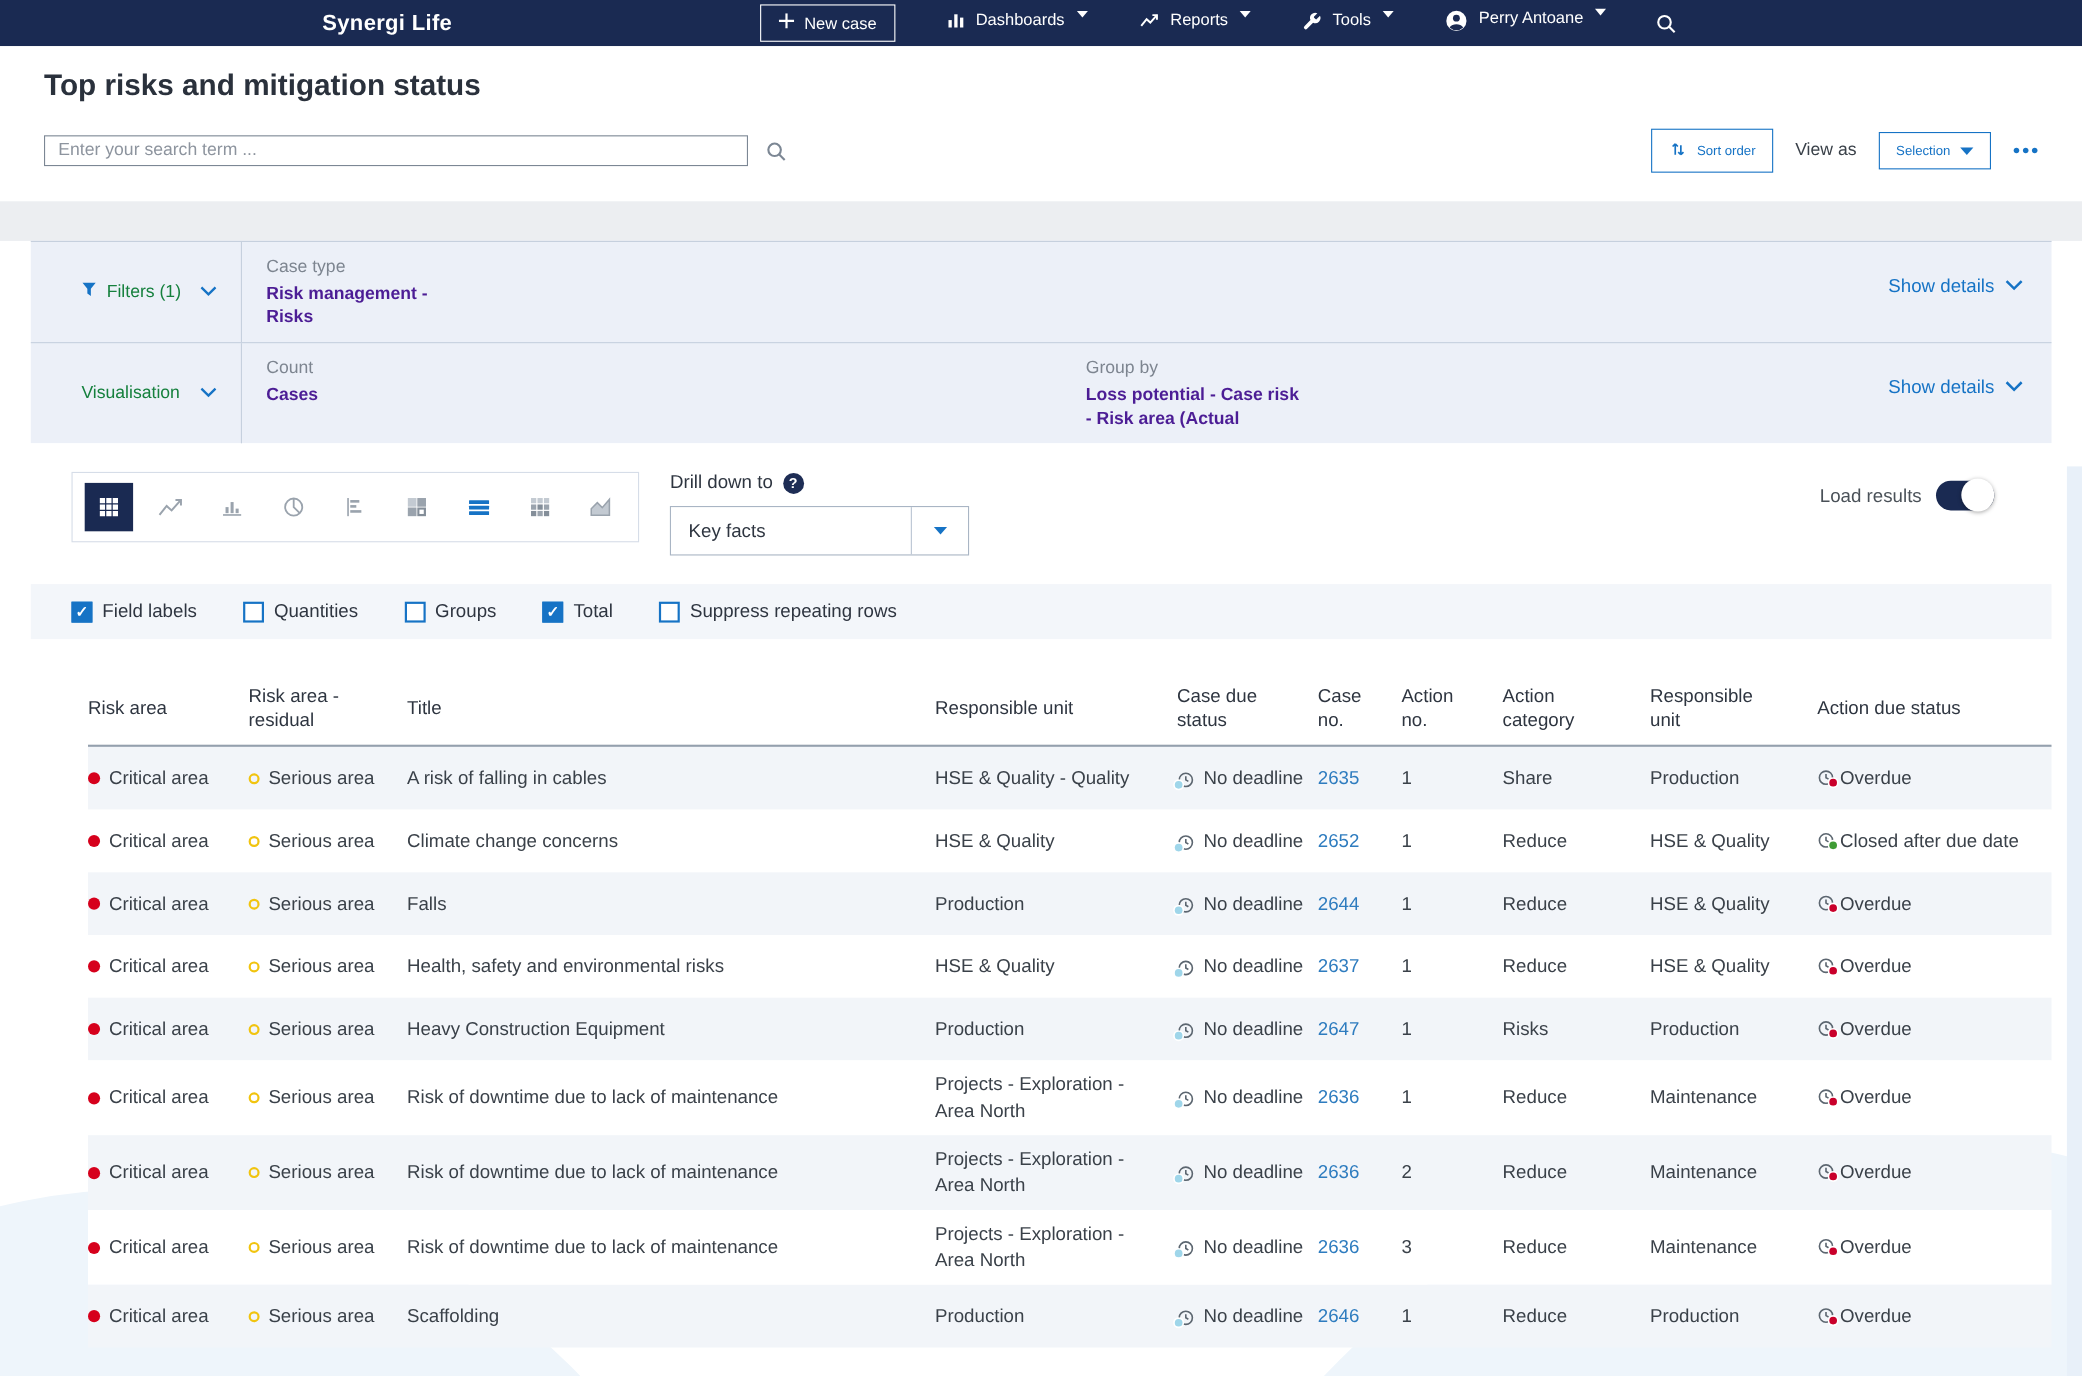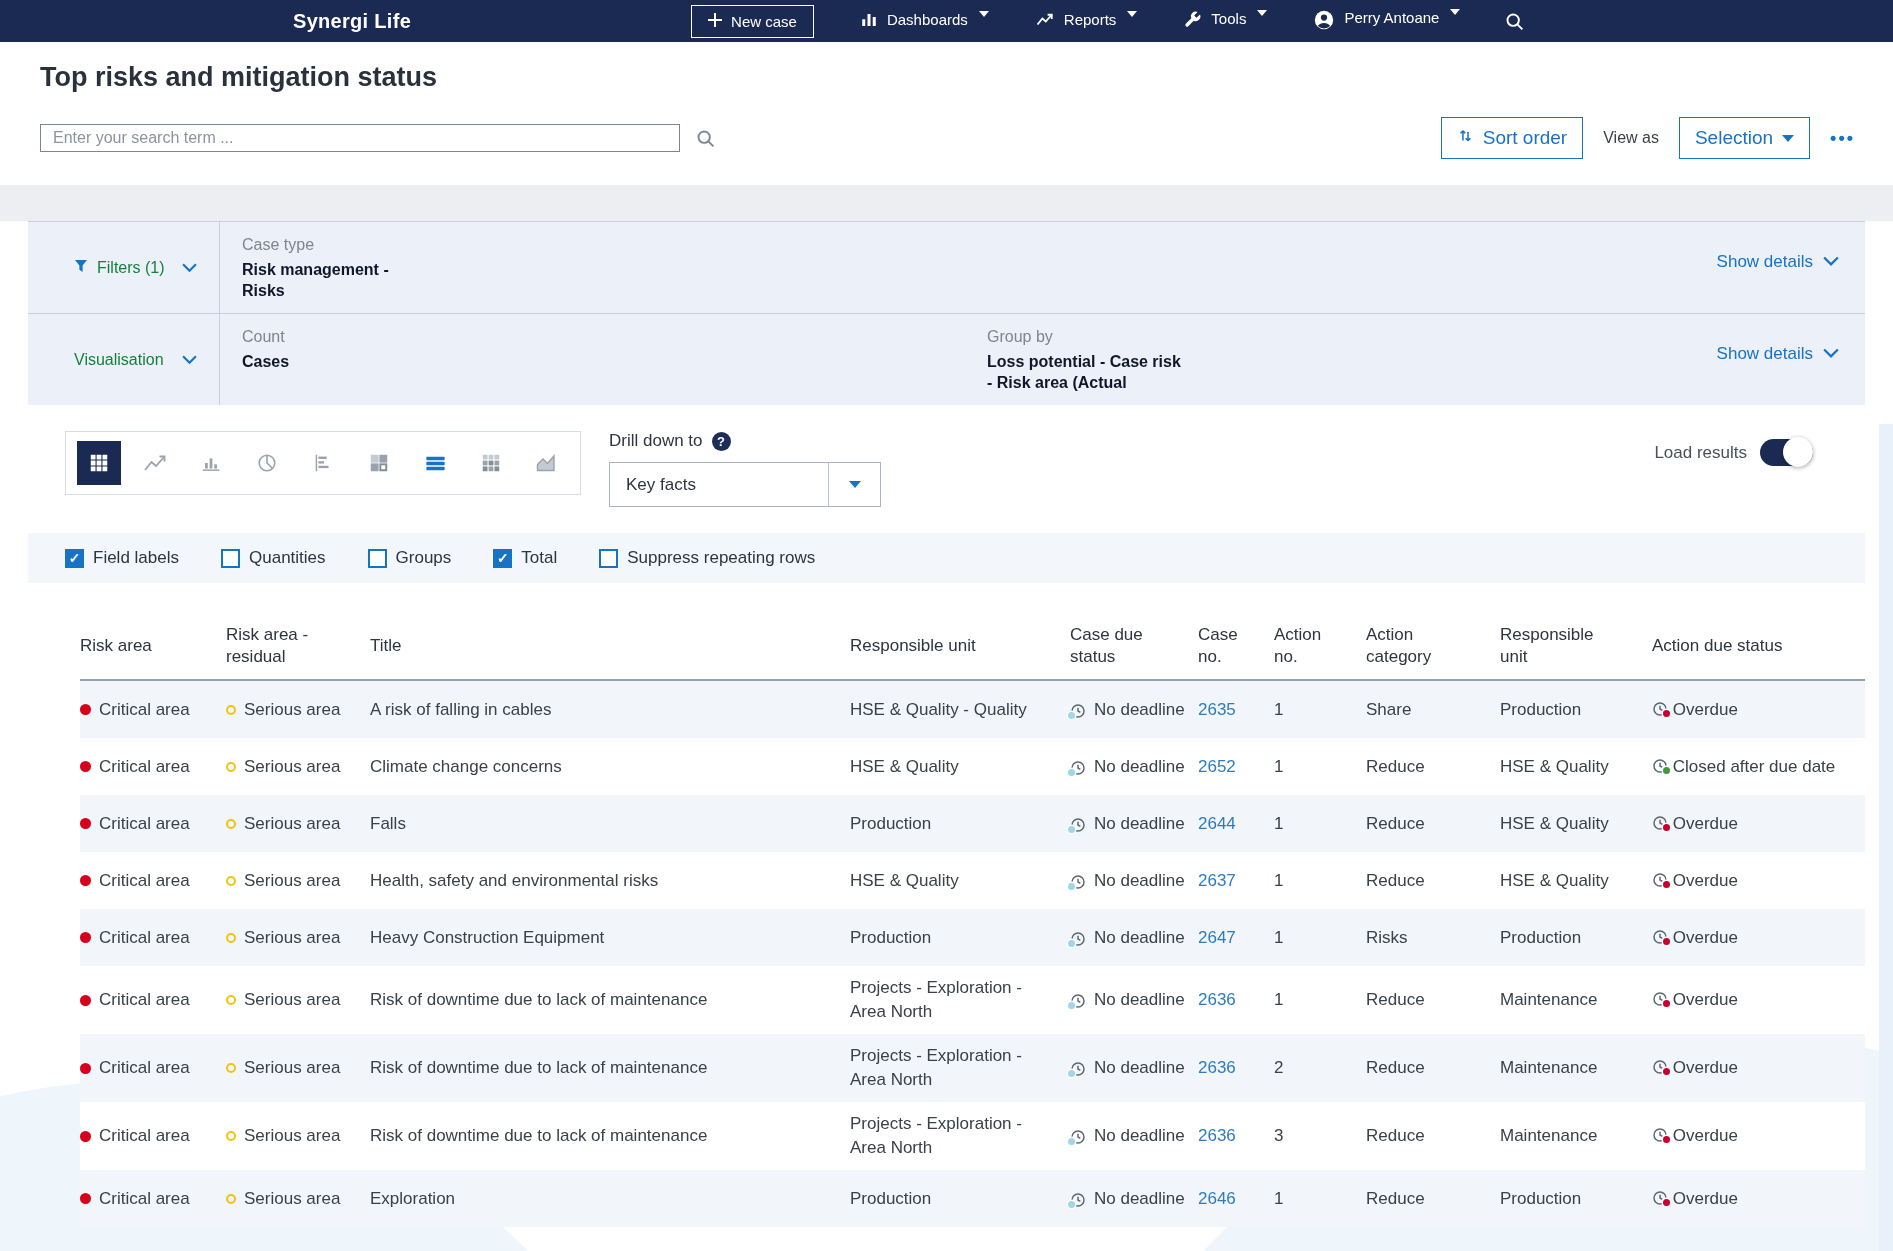--- a/index.html
+++ b/index.html
@@ -26,36 +26,36 @@
   
   .page-head { background:#fff; padding:20px 38px 26px 40px; }
   .page-title { font-size:27px; font-weight:700; color:#2a313c; margin-bottom:24px; }
   .search-row { display:flex; align-items:center; }
   .search-input { width:640px; height:28px; border:1px solid #7c8794; padding:0 12px; font-size:16px;
     color:#3a4149; font-family:inherit; outline:none; }
   .search-input::placeholder { color:#8d949e; }
   .search-icon-btn { width:50px; height:39px; display:flex; align-items:center; justify-content:center;
     background:transparent; border:none; cursor:pointer; }
   .head-controls { margin-left:auto; display:flex; align-items:center; gap:20px; }
-  .btn-outline { border:1px solid #1673c5; color:#1673c5; background:#fff; font-size:19px;
+  .btn-outline { border:1px solid #1673c5; color:#1673c5; background:#fff; font-size:12px;
     padding:9px 15px; display:flex; align-items:center; gap:9px; cursor:pointer; font-family:inherit; }
   .viewas { color:#3a4149; font-size:16px; }
   .sel-caret { width:0; height:0; border-left:6px solid transparent; border-right:6px solid transparent; border-top:7px solid #1673c5; }
   .more-dots { color:#1673c5; font-size:18px; font-weight:700; letter-spacing:2px; cursor:pointer; }
 
   
   .gray-band { height:36px; background:#eceef1; }
   .panel { margin:0 28px; background:#ecf0f8; }
   .panel-row { display:flex; border-top:1px solid #c6d0de; min-height:88px; }
   .panel-left { width:192px; border-right:1px solid #c6d0de; display:flex; align-items:center;
     padding:0 22px 0 46px; justify-content:space-between; cursor:pointer; }
   .panel-left .lbl { color:#15803d; font-size:16px; display:flex; align-items:center; gap:9px; white-space:nowrap; }
   .panel-content { flex:1; display:flex; padding:14px 26px 12px 22px; }
   .field-label { color:#7d8590; font-size:16px; margin-bottom:5px; }
-  .field-value { color:#0f172a; font-weight:700; font-size:16px; line-height:21px; }
+  .field-value { color:#4c1d95; font-weight:700; font-size:16px; line-height:21px; }
   .field.casetype { width:180px; }
   .field.count { width:745px; }
   .field.groupby { width:195px; }
   .field.groupby .field-value { max-height:44px; overflow:hidden; }
   .show-details { margin-left:auto; color:#1673c5; font-size:17px; display:flex; gap:10px;
     align-items:center; align-self:flex-start; padding:16px 0 0 0; cursor:pointer; white-space:nowrap; }
 
   
   .content { background:#fff; padding:26px 28px 0 65px; }
   .tool-row { display:flex; align-items:flex-start; }
@@ -755,21 +755,21 @@
         <div class="trow striped">
     <div class="td">
       <span class="dot-red"></span>
       <span>Critical area</span>
     </div>
     <div class="td">
       <span class="ring-yellow"></span>
       <span>Serious area</span>
     </div>
     <div class="td">
-            <span>Exploration</span>
+            <span>Scaffolding</span>
           </div>
     <div class="td wrap"><span>Production</span></div>
     <div class="td">
       <span class="clock">
         <svg width="16" height="16" viewBox="0 0 24 24" fill="none" stroke="#5c6670" stroke-width="2.2">
                 <circle cx="12" cy="12" r="9"></circle>
                 <path d="M12 7v5l3.5 2"></path>
               </svg>
         <span class="dot blue"></span>
       </span>

